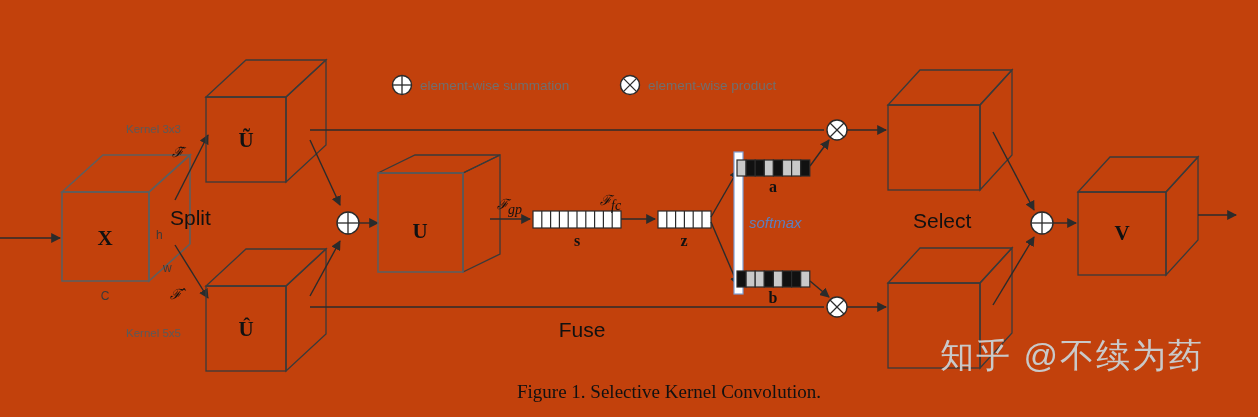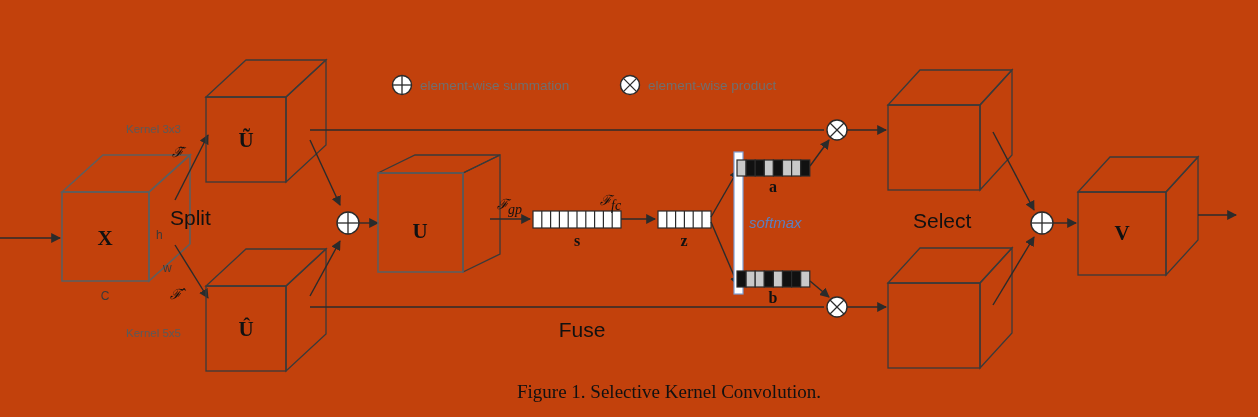--- a/index.html
+++ b/index.html
@@ -423,15 +423,16 @@
       <rect x="1078" y="192" width="88" height="83" fill="url(#gradMixedFront)" class="cube-outline-dark"></rect>
       <text x="1122" y="240" text-anchor="middle" class="cube-label">V</text>
     </g>
 
     <line x1="1198" y1="215" x2="1236" y2="215" class="edge" marker-end="url(#arrow)"></line>
 
     <text x="582" y="337" text-anchor="middle" class="stage-label">Fuse</text>
 
   </svg>
 
+  <div class="watermark">知乎 @不续为药</div>
   <div class="caption">Figure 1. Selective Kernel Convolution.</div>
 
 </div>
 
 </body></html>

